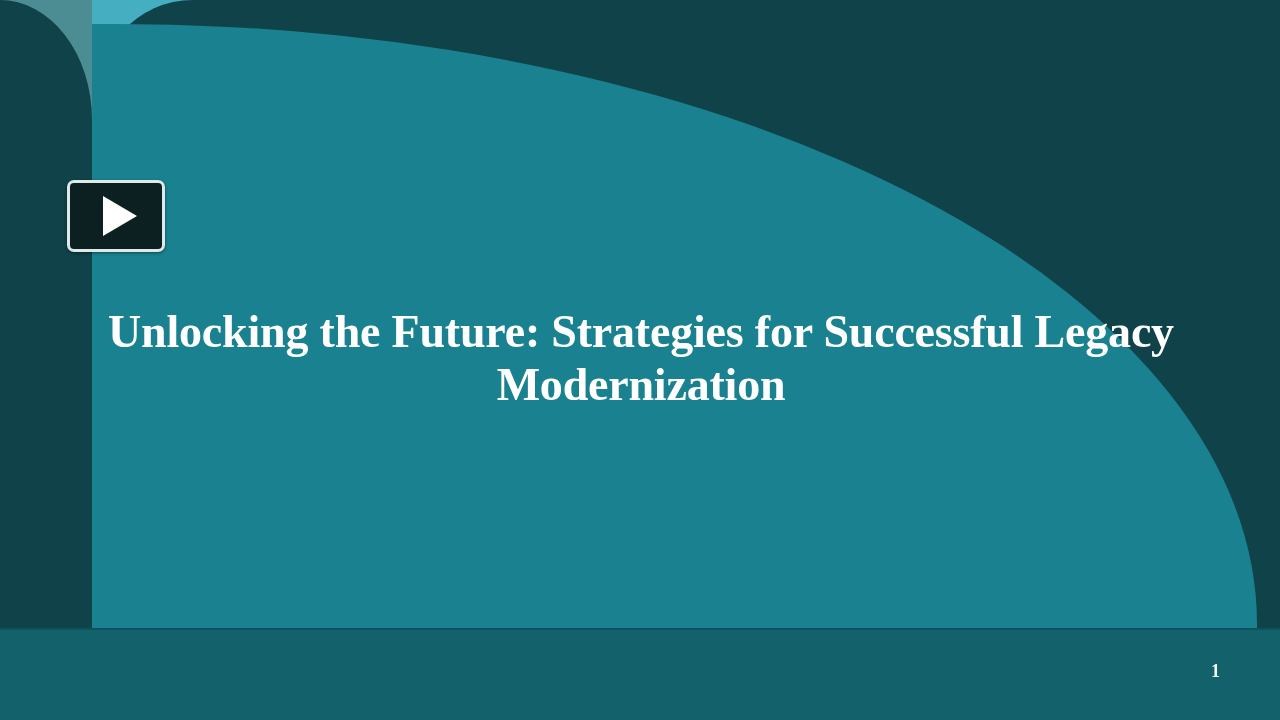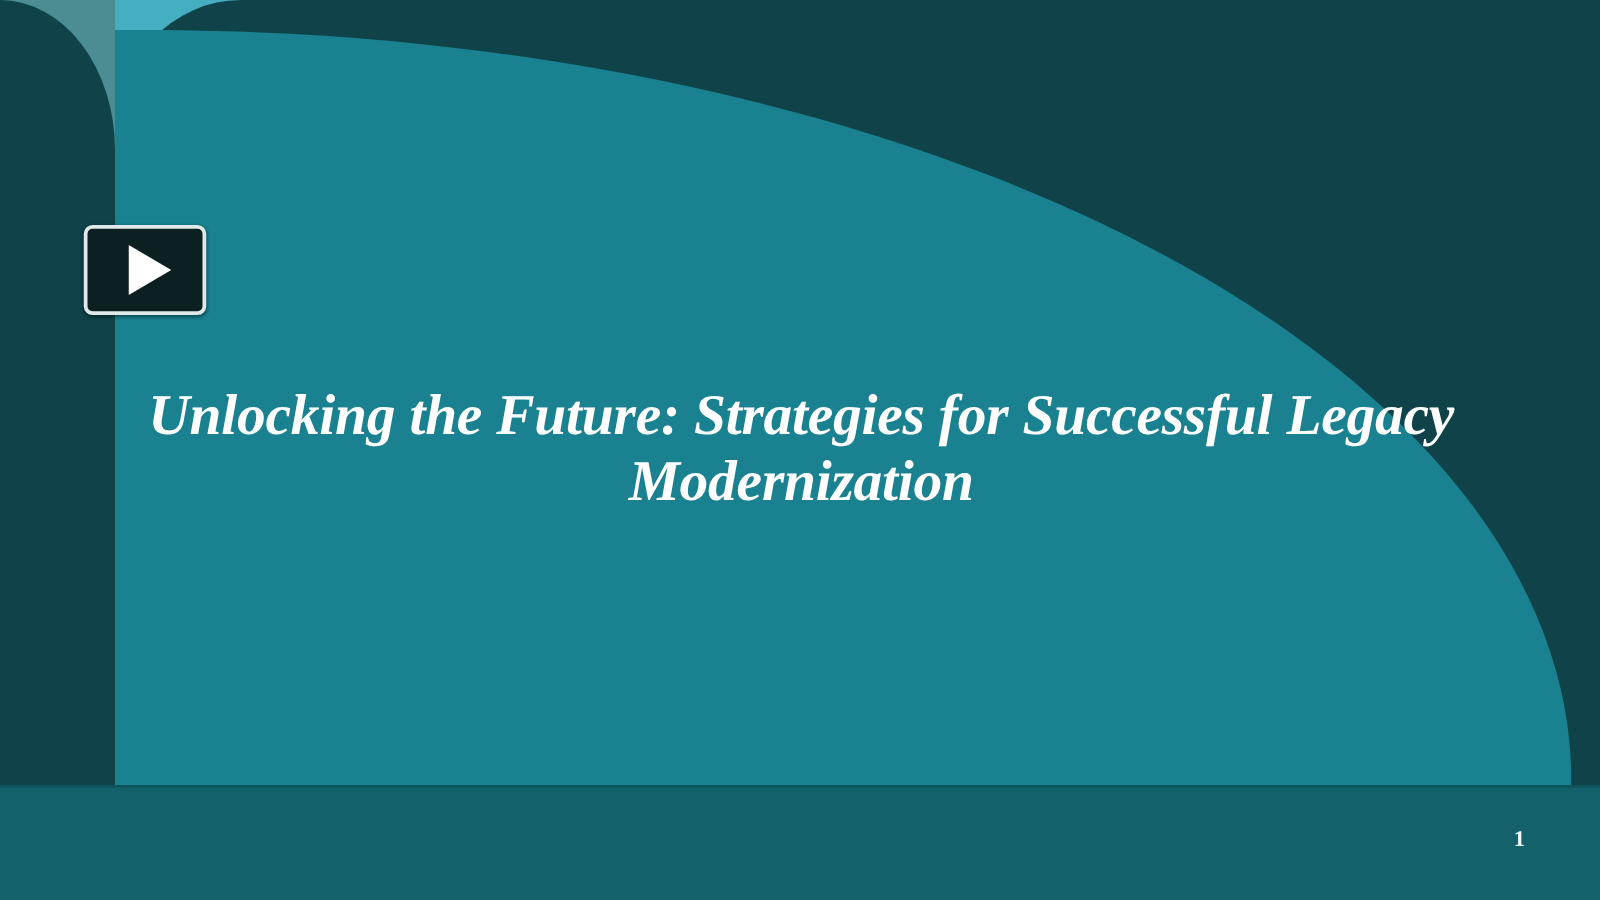--- a/index.html
+++ b/index.html
@@ -153,21 +153,20 @@
   }
   .title-text {
     margin: 0;
     color: #ffffff;
     font-family: "Liberation Serif", "DejaVu Serif", serif;
     font-weight: bold;
     font-size: 46px;
     line-height: 1.16;
     letter-spacing: -0.2px;
     text-rendering: optimizeLegibility;
-    font-style: italic;
   }
 </style>
 </head>
 <body>
 
 <div id="slide">
 
   <div class="band-left"></div>
   <div class="band-right"></div>
   <div class="shape-right"></div>

